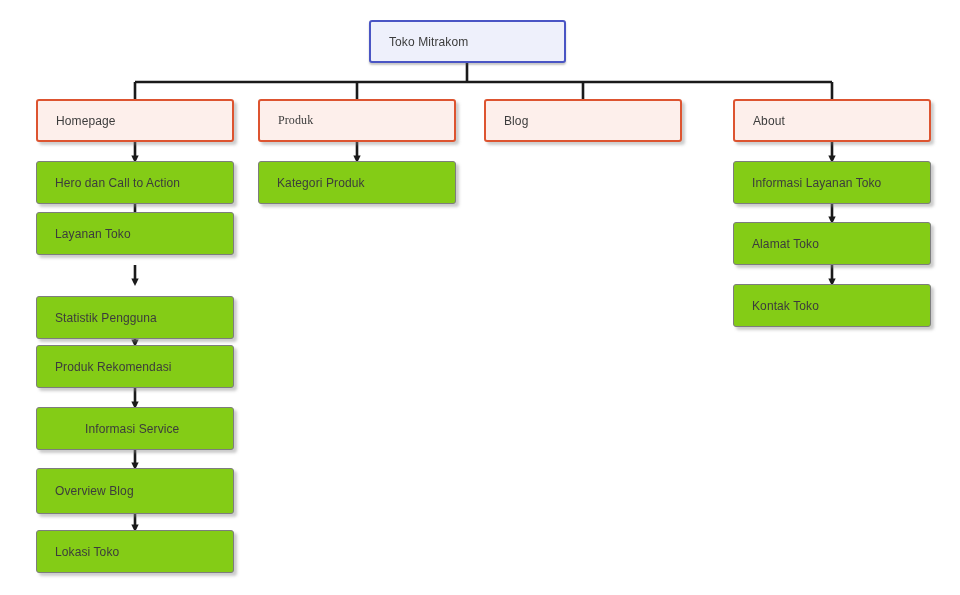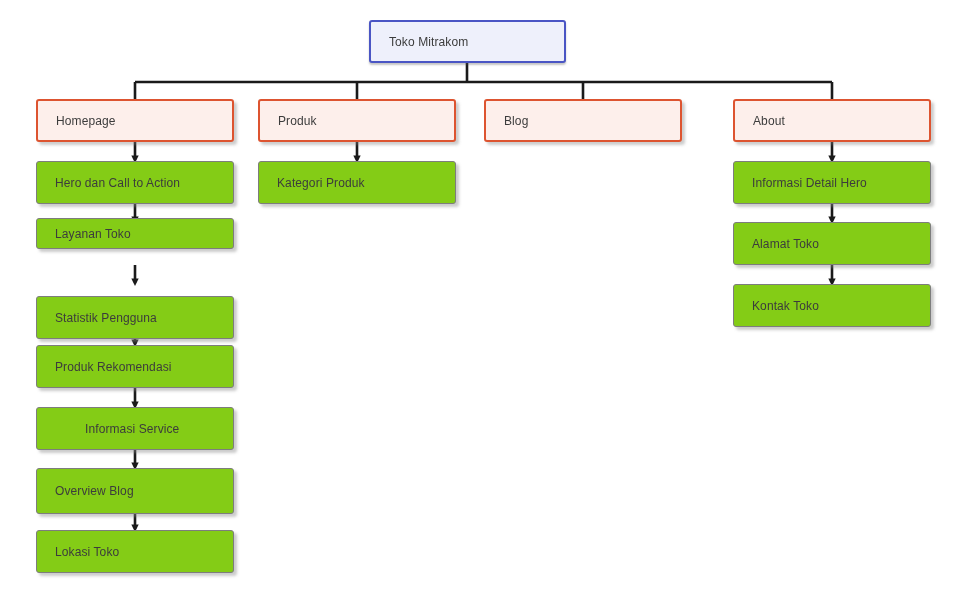--- a/index.html
+++ b/index.html
@@ -99,28 +99,28 @@
         <line x1="832" y1="142" x2="832" y2="159.5" marker-end="url(#arrowhead)"></line>
         <line x1="832" y1="204" x2="832" y2="220.5" marker-end="url(#arrowhead)"></line>
         <line x1="832" y1="265" x2="832" y2="282.5" marker-end="url(#arrowhead)"></line>
       </g>
   </svg>
 
   <div id="nodes">
       <div class="node root" style="left: 369px; top: 20px; width: 197px; height: 43px;">Toko Mitrakom</div>
       <div class="node section" style="left: 36px; top: 99px; width: 198px; height: 43px;">Homepage</div>
       <div class="node leaf" style="left: 36px; top: 161px; width: 198px; height: 43px;">Hero dan Call to Action</div>
-      <div class="node leaf" style="left: 36px; top: 218px; width: 198px; height: 31px;">Layanan Toko</div>
+      <div class="node leaf" style="left: 36px; top: 212px; width: 198px; height: 43px;">Layanan Toko</div>
       <div class="node leaf" style="left: 36px; top: 284px; width: 198px; height: 43px; margin-top: 12px;">Statistik Pengguna</div>
       <div class="node leaf" style="left: 36px; top: 345px; width: 198px; height: 43px;">Produk Rekomendasi</div>
       <div class="node leaf" style="left: 36px; top: 407px; width: 198px; height: 43px; padding-left: 48px;">Informasi Service</div>
       <div class="node leaf" style="left: 36px; top: 468px; width: 198px; height: 46px;">Overview Blog</div>
       <div class="node leaf" style="left: 36px; top: 530px; width: 198px; height: 43px;">Lokasi Toko</div>
-      <div class="node section" style="left: 258px; top: 99px; width: 198px; height: 43px;">Produk</div>
+      <div class="node section" style="left: 258px; top: 99px; width: 198px; height: 43px; font-family: Liberation Serif, serif;">Produk</div>
       <div class="node leaf" style="left: 258px; top: 161px; width: 198px; height: 43px;">Kategori Produk</div>
       <div class="node section" style="left: 484px; top: 99px; width: 198px; height: 43px;">Blog</div>
       <div class="node section" style="left: 733px; top: 99px; width: 198px; height: 43px;">About</div>
-      <div class="node leaf" style="left: 733px; top: 161px; width: 198px; height: 43px;">Informasi Detail Hero</div>
+      <div class="node leaf" style="left: 733px; top: 161px; width: 198px; height: 43px;">Informasi Layanan Toko</div>
       <div class="node leaf" style="left: 733px; top: 222px; width: 198px; height: 43px;">Alamat Toko</div>
       <div class="node leaf" style="left: 733px; top: 284px; width: 198px; height: 43px;">Kontak Toko</div>
     </div>
 
 </div>
 
 </body></html>

